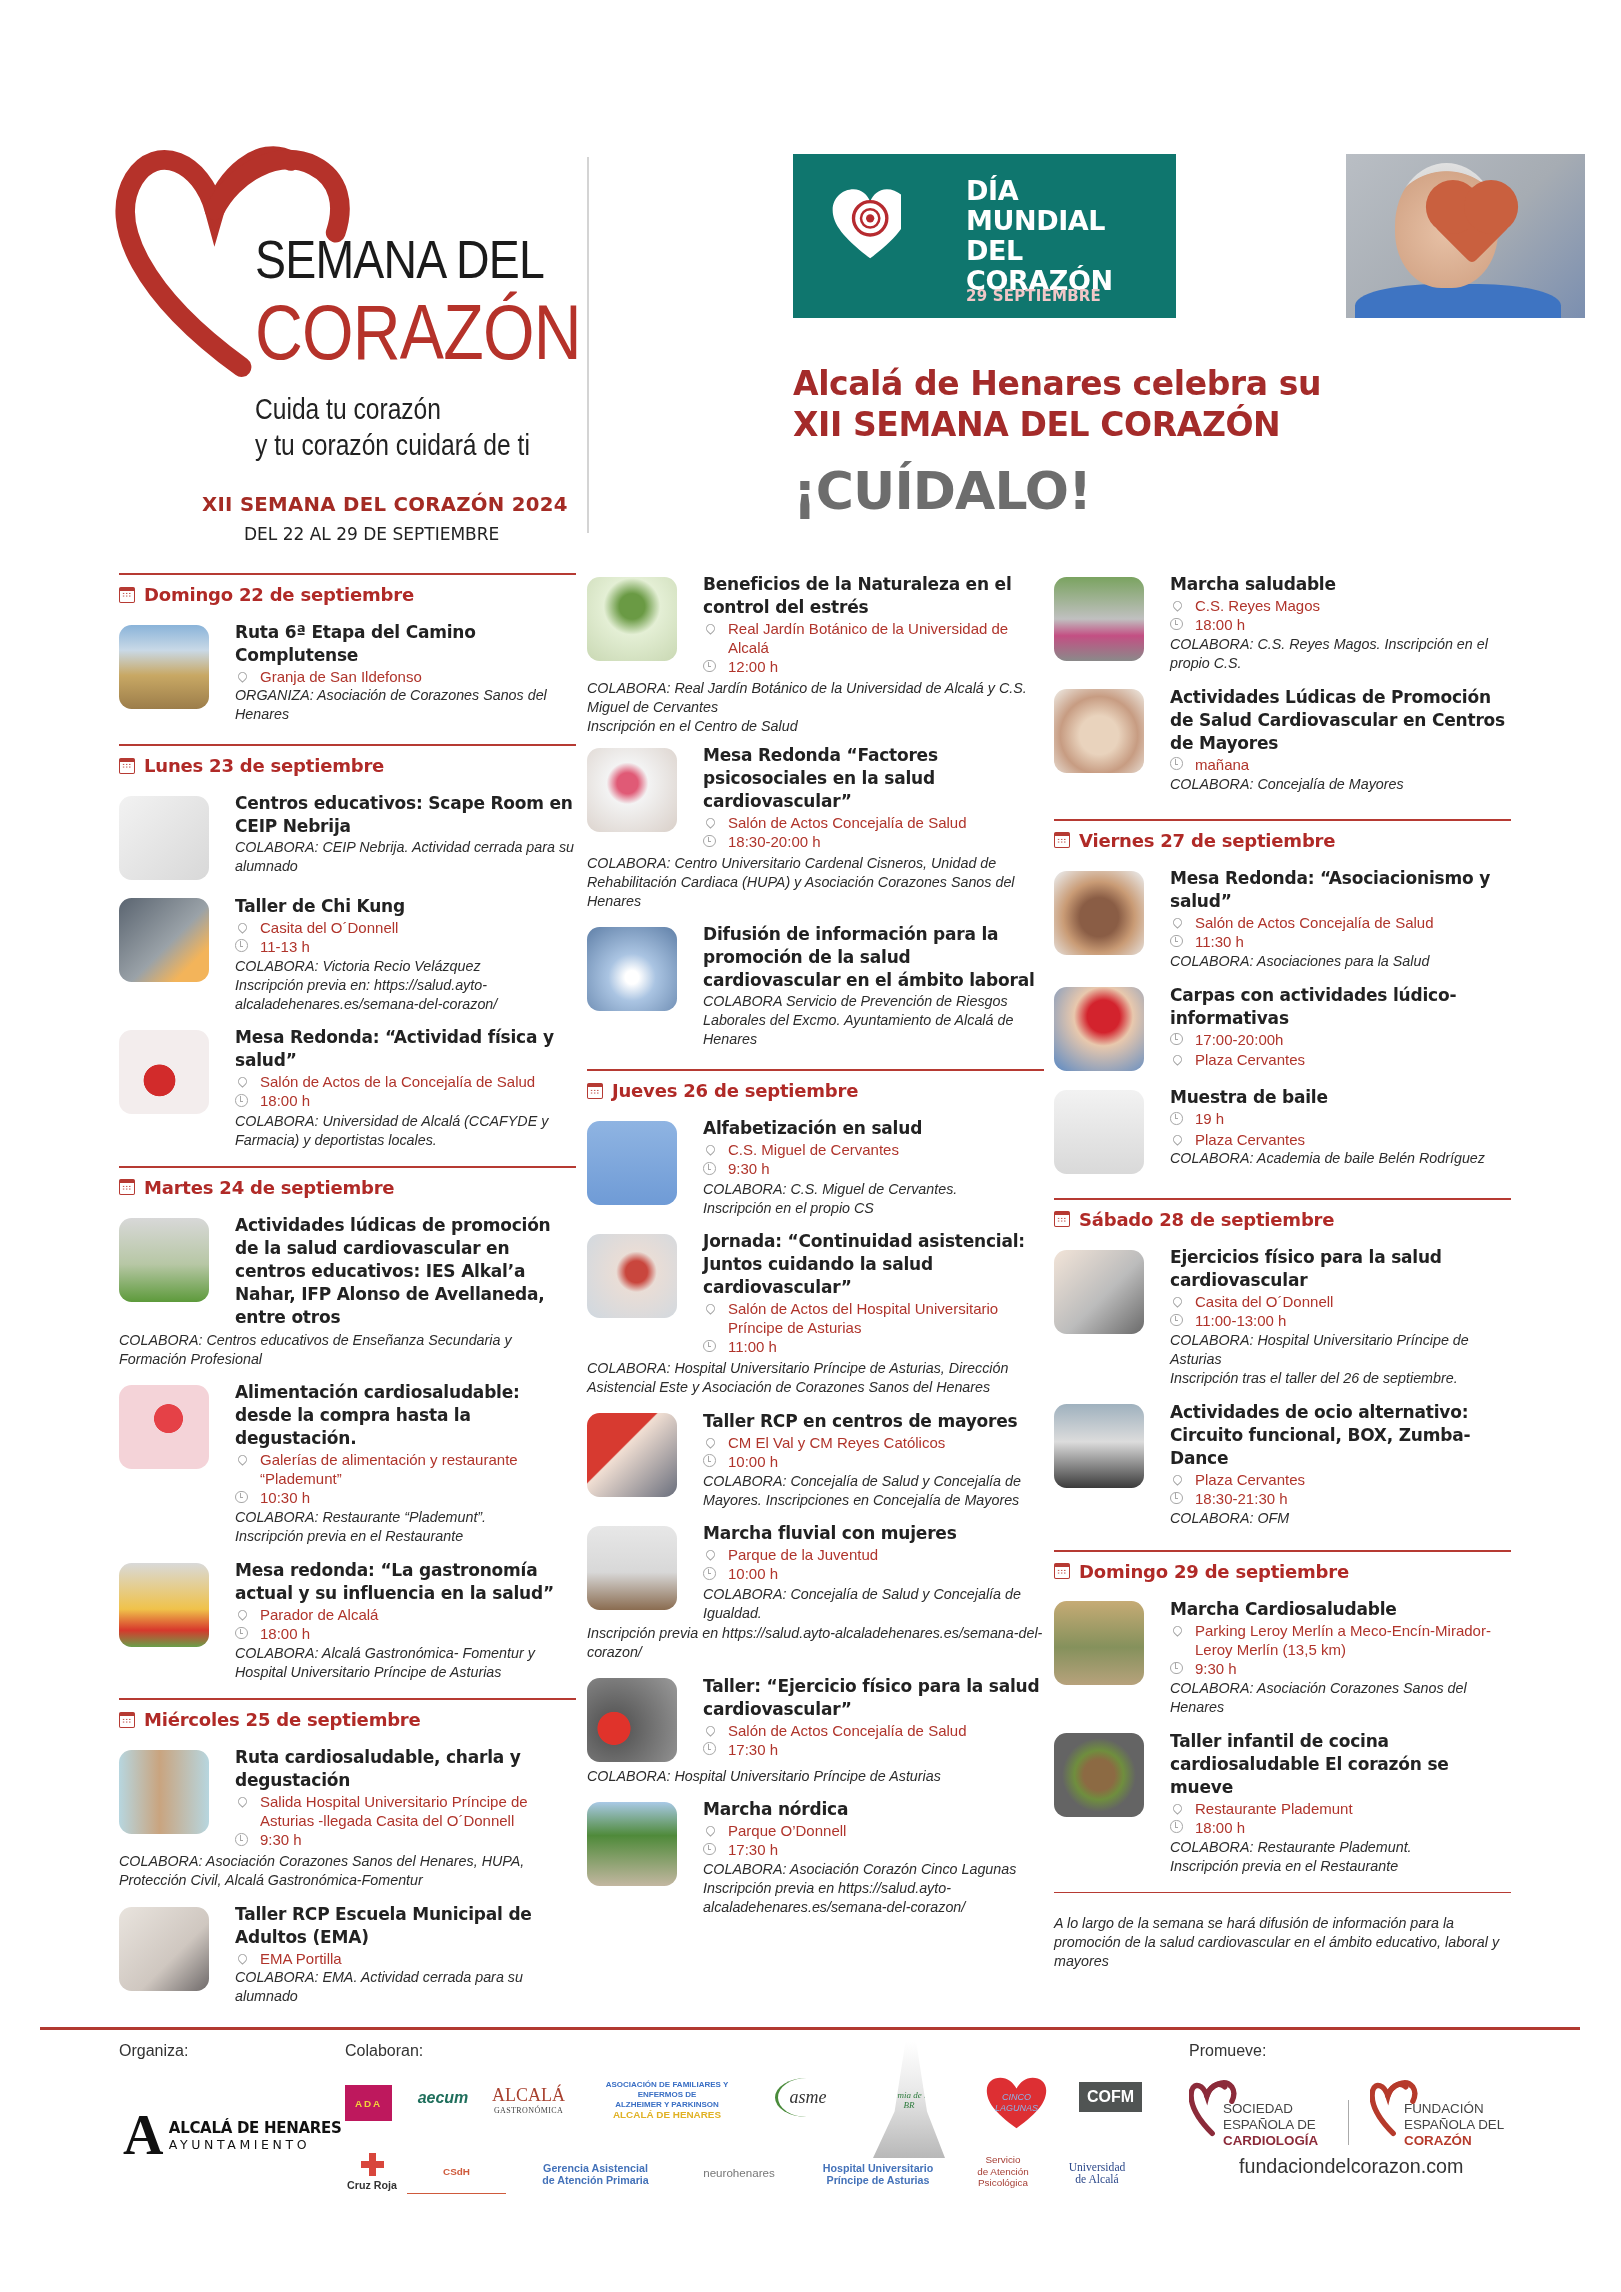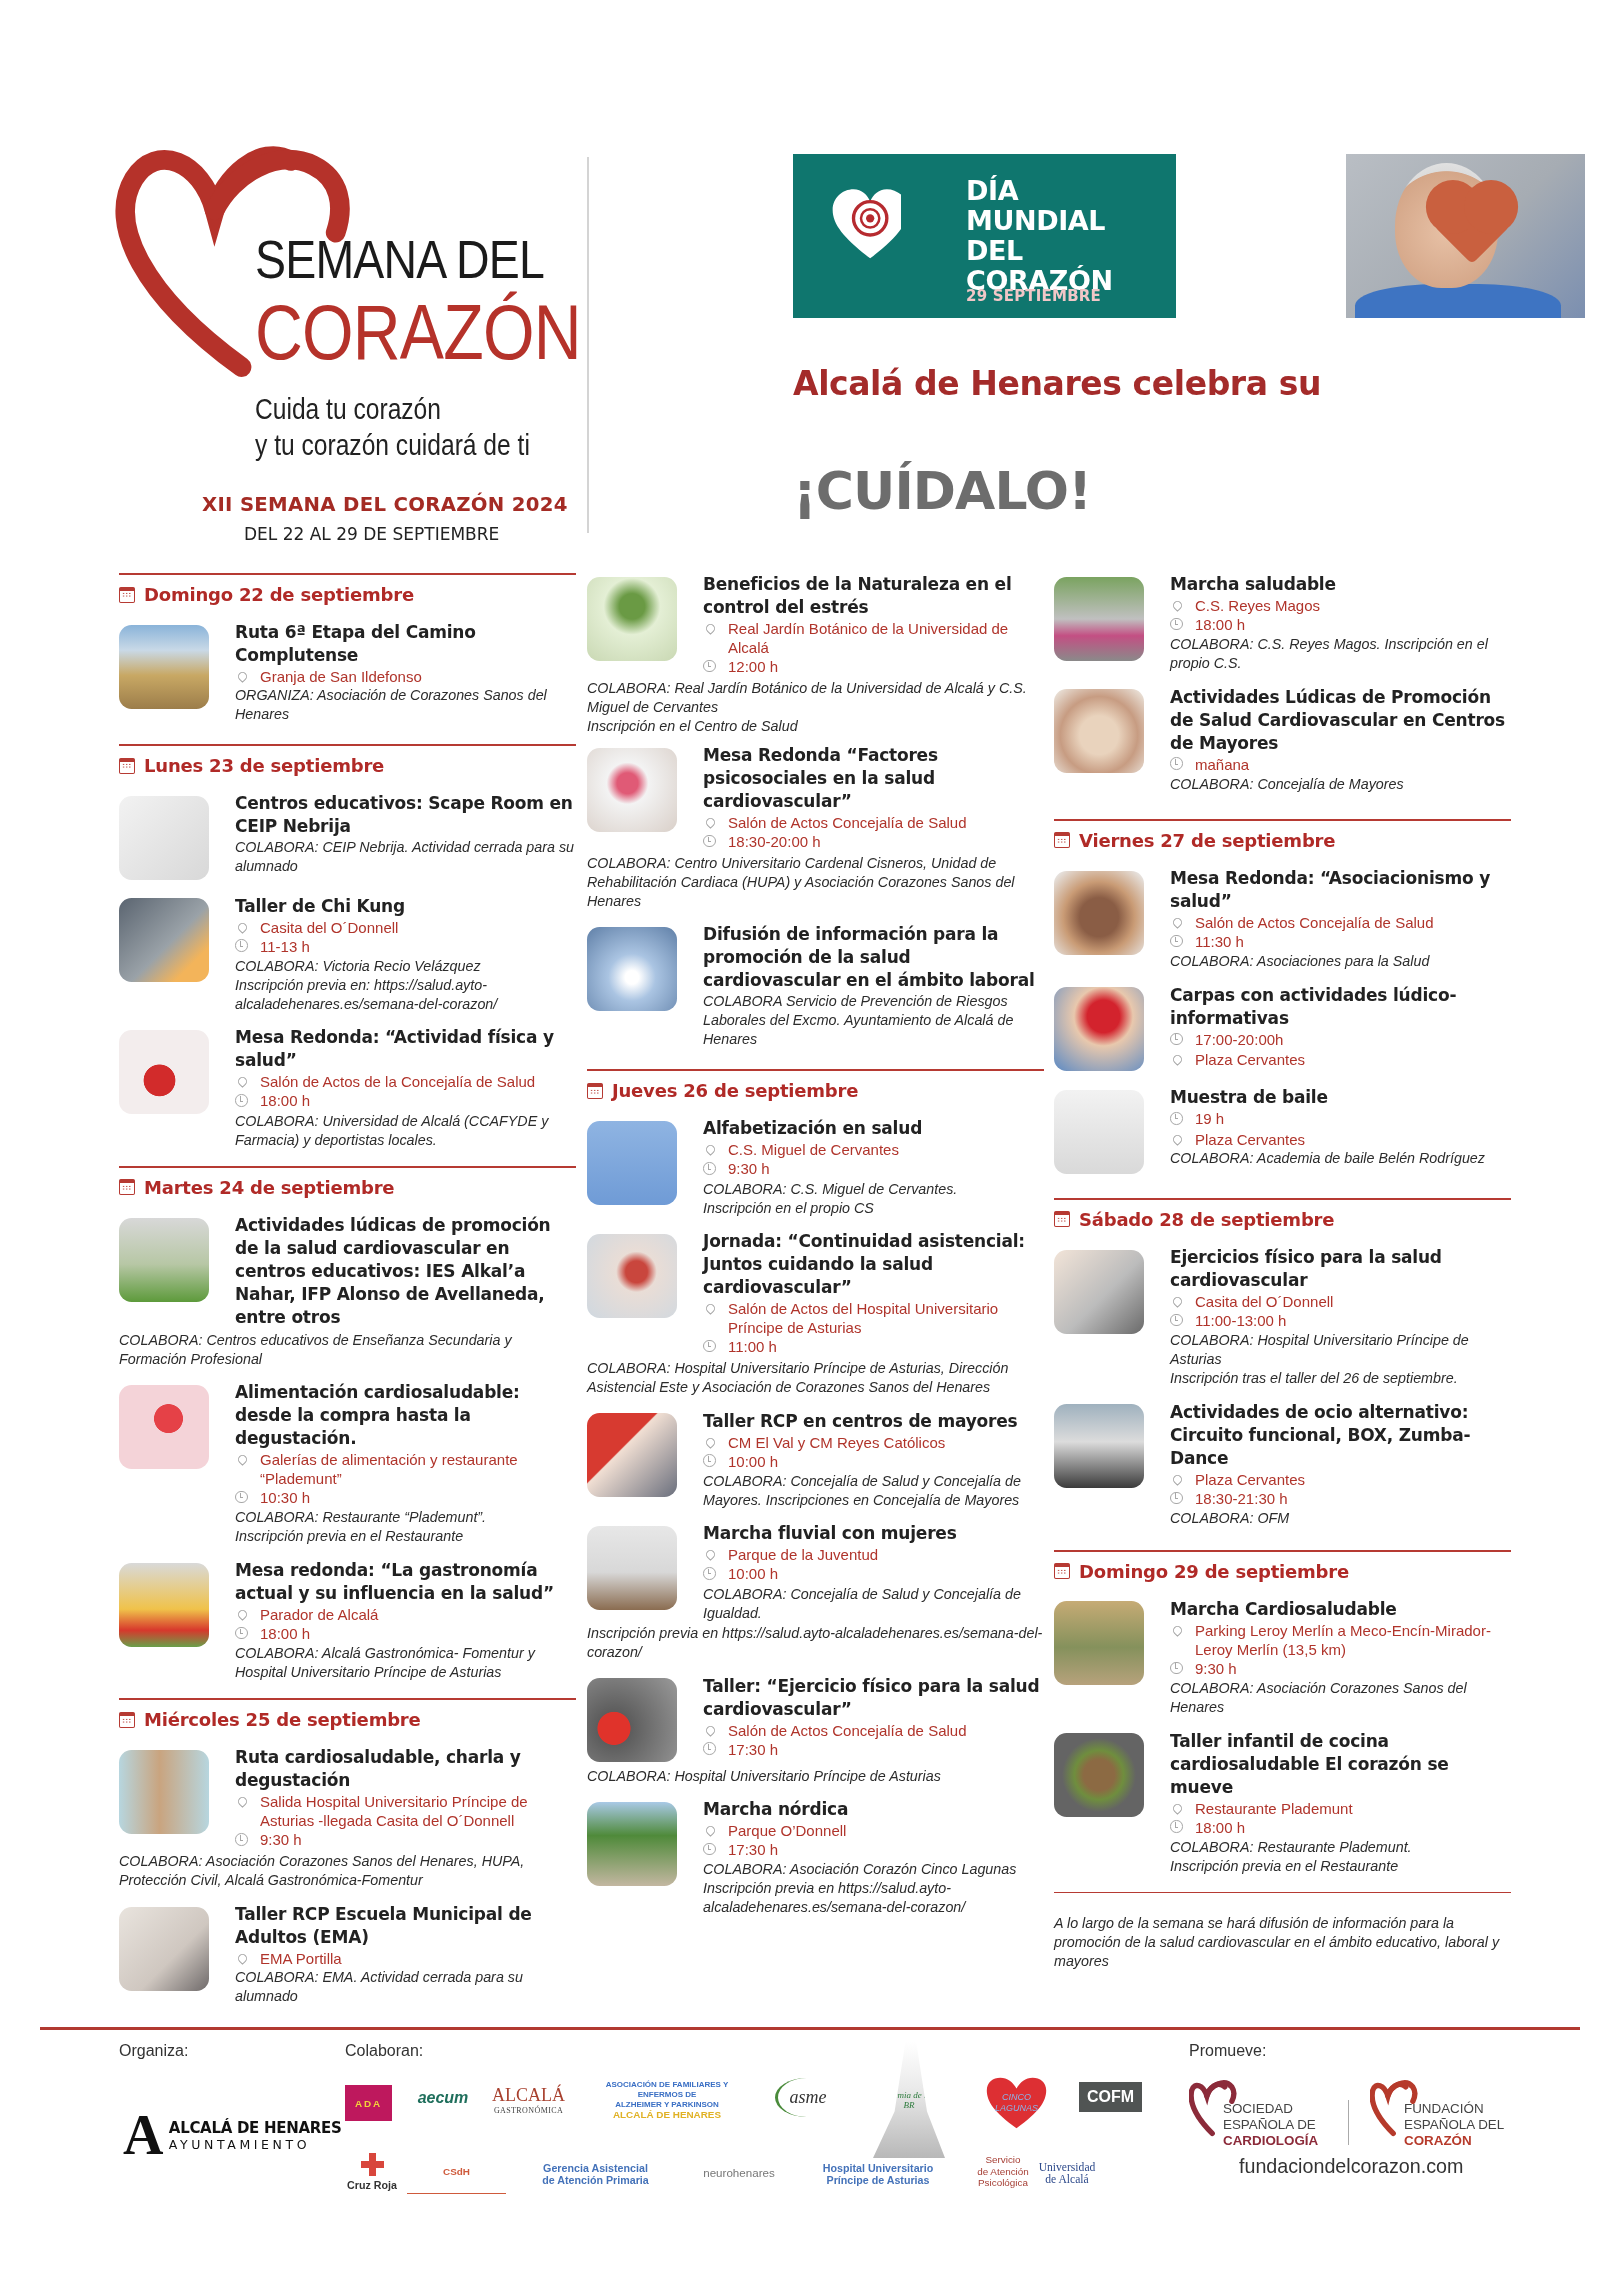--- a/index.html
+++ b/index.html
@@ -108,21 +108,21 @@
   .clogo.cruz { left: 345px; top: 2145px; width: 54px; height: 54px; color: #333; font-weight: bold; font-size: 10.7px; flex-direction: column; }
   .clogo.cruz .cross { width: 23px; height: 23px; position: relative; margin-bottom: 3.6px; }
   .clogo.cruz .cross::before, .clogo.cruz .cross::after { content: ""; position: absolute; background: #d8463c; }
   .clogo.cruz .cross::before { left: 8px; top: 0; width: 7.2px; height: 23px; }
   .clogo.cruz .cross::after { left: 0; top: 8px; width: 23px; height: 7.2px; }
   .clogo.csdh { left: 407px; top: 2149px; width: 99px; height: 45px; color: #cf5a3b; font-size: 9.9px; font-weight: bold; border-bottom: 1.8px solid #cf5a3b; }
   .clogo.gerencia { left: 524px; top: 2158px; width: 143px; height: 32px; color: #4472b9; font-weight: bold; font-size: 10.7px; line-height: 12.5px; flex-direction: column; }
   .clogo.neuro { left: 694px; top: 2154px; width: 90px; height: 36px; color: #777; font-size: 11.6px; }
   .clogo.hupa { left: 802px; top: 2158px; width: 152px; height: 32px; color: #4472b9; font-weight: bold; font-size: 10.7px; line-height: 12.5px; flex-direction: column; }
   .clogo.sap { left: 958px; top: 2149px; width: 90px; height: 45px; color: #a63f35; font-size: 9.9px; line-height: 11.6px; flex-direction: column; }
-  .clogo.uah { left: 1022px; top: 2158px; width: 90px; height: 32px; color: #2e4a8b; font-family: "Liberation Serif", serif; font-size: 11.6px; line-height: 12.5px; flex-direction: column; }
+  .clogo.uah { left: 1052px; top: 2158px; width: 90px; height: 32px; color: #2e4a8b; font-family: "Liberation Serif", serif; font-size: 11.6px; line-height: 12.5px; flex-direction: column; }
 
   .promueve-logo { position: absolute; top: 2076px; height: 72px; }
   .promueve-logo .ph { position: absolute; left: 0; top: 0; width: 50px; height: 63px; }
   .promueve-logo .pt { position: absolute; left: 34px; top: 25px; font-size: 13.4px; line-height: 16px; color: #444; white-space: nowrap; font-family: "Liberation Sans", sans-serif; }
   .promueve-logo .pt b { display: block; }
   .sec { left: 1189px; }
   .sec .pt b { color: #8c2b3a; }
   .fec { left: 1370px; }
   .fec .pt b { color: #b63a2b; }
   .p-divider { position: absolute; left: 1348px; top: 2100px; width: 0.9px; height: 45px; background: #aaa; }
@@ -162,20 +162,21 @@
   </div>
 
   <div class="photo-woman">
     <div class="sweater"></div>
     <div class="face"></div>
     <div class="paper-heart"></div>
   </div>
 
   <div class="headline">
     <div>Alcalá de Henares celebra su</div>
+    <div>XII SEMANA DEL CORAZÓN</div>
   </div>
   <div class="cuidalo">¡CUÍDALO!</div>
 </div>
 
 <div class="col col-1">
 
   <div class="day-header">
     <span class="cal"></span>
     <span class="day-title">Domingo 22 de septiembre</span>
   </div>

